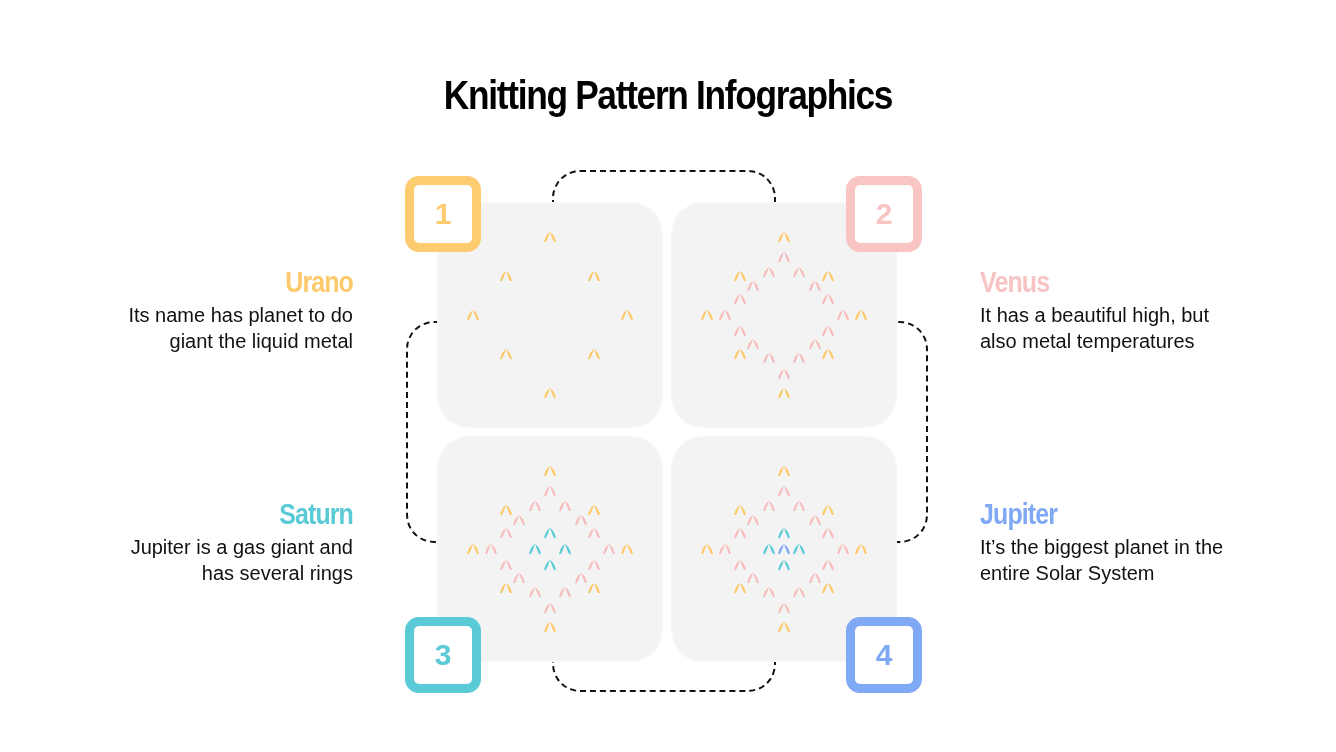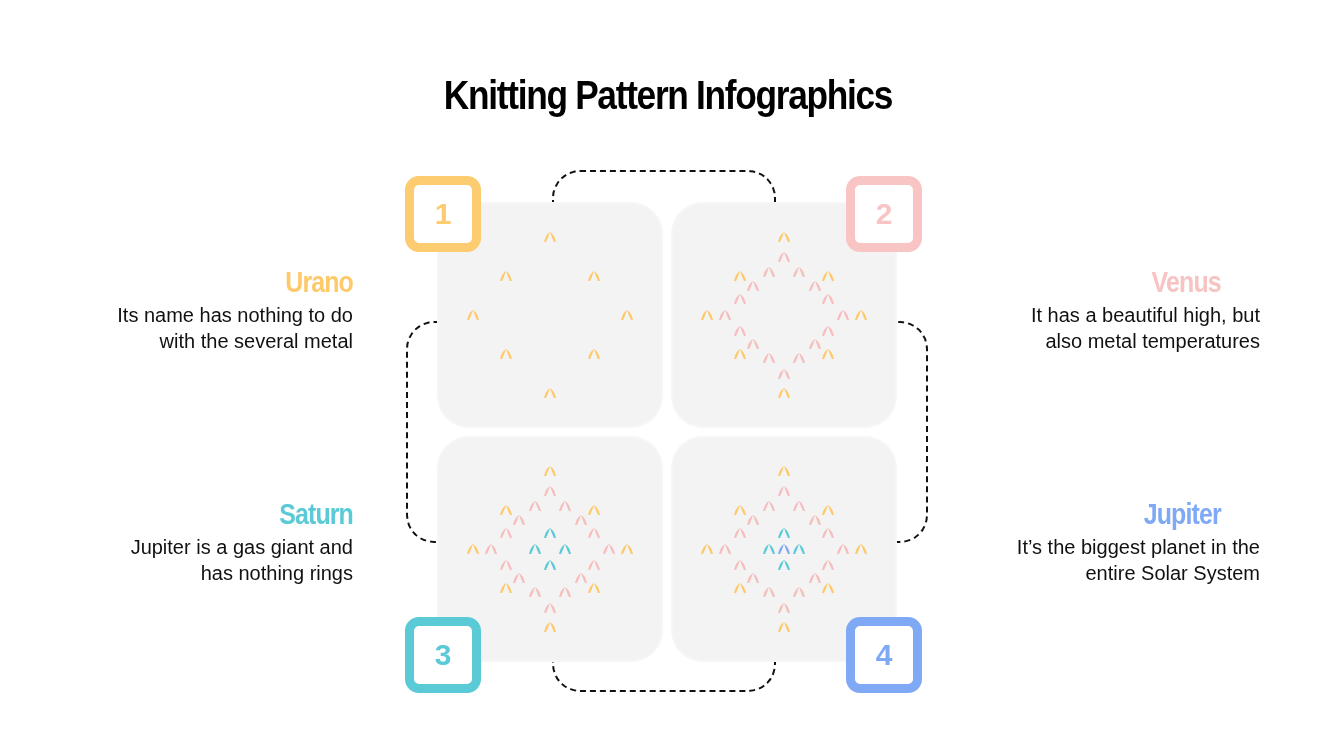--- a/index.html
+++ b/index.html
@@ -6,21 +6,21 @@
   body { width: 1336px; height: 752px; background: #ffffff; position: relative; overflow: hidden; font-family: "Liberation Sans", sans-serif; }
   .title { position: absolute; top: 72px; left: 0; width: 1336px; text-align: center; font-family: "Liberation Sans", sans-serif; font-weight: bold; font-size: 41px; letter-spacing: -1.5px; color: #000; transform: scaleX(0.86); transform-origin: center; }
   .panel { position: absolute; width: 222px; height: 222px; background: #f3f3f3; border-radius: 30px; box-shadow: 0 0 0 2px #f6f6f6; }
   .badge { position: absolute; width: 58px; height: 58px; border-radius: 14px; background: #fff; border-style: solid; border-width: 9px; box-sizing: content-box; display: flex; align-items: center; justify-content: center; font-family: "Liberation Sans", sans-serif; font-weight: bold; font-size: 30px; }
   .dash { position: absolute; border: 2.5px dashed #111; box-sizing: border-box; }
   .label { position: absolute; width: 280px; }
   .label .name { font-family: "Liberation Sans", sans-serif; font-weight: bold; font-size: 29px; letter-spacing: -1px; line-height: 32px; transform: scaleX(0.86); }
   .label .desc { font-family: "Liberation Sans", sans-serif; font-size: 20px; line-height: 26px; color: #111; margin-top: 4px; }
   .label.left { text-align: right; }
   .label.left .name { transform-origin: right center; }
-  .label.right { text-align: right; }
+  .label.right { text-align: left; }
   .label.right .name { transform-origin: left center; }
   .stitch { position: absolute; width: 14px; height: 12px; }
   svg.st { display: block; }
 </style>
 </head>
 <body>
 
 <div class="title">Knitting Pattern Infographics</div>
 
 <div class="dash" style="left:552px; top:170px; width:224px; height:60px; border-bottom:none; border-radius:28px 28px 0 0;"></div>
@@ -587,26 +587,26 @@
   </div>
 <div class="badge" style="left:405px; top:617px; border-color:#5acad6; color:#5acad6;">
     <span>3</span>
   </div>
 <div class="badge" style="left:846px; top:617px; border-color:#80a9f5; color:#80a9f5;">
     <span>4</span>
   </div>
 
 <div class="label left" style="left:73px; top:266px;">
   <div class="name" style="color:#fdc96b;">Urano</div>
-  <div class="desc"><span>Its name has nothing to do</span><br><span>with the several metal</span></div>
+  <div class="desc"><span>Its name has planet to do</span><br><span>giant the liquid metal</span></div>
 </div>
 <div class="label right" style="left:980px; top:266px;">
   <div class="name" style="color:#f7c3c3;">Venus</div>
   <div class="desc"><span>It has a beautiful high, but</span><br><span>also metal temperatures</span></div>
 </div>
 <div class="label left" style="left:73px; top:498px;">
   <div class="name" style="color:#5acad6;">Saturn</div>
-  <div class="desc"><span>Jupiter is a gas giant and</span><br><span>has nothing rings</span></div>
+  <div class="desc"><span>Jupiter is a gas giant and</span><br><span>has several rings</span></div>
 </div>
 <div class="label right" style="left:980px; top:498px;">
   <div class="name" style="color:#7fa8f5;">Jupiter</div>
   <div class="desc"><span>It’s the biggest planet in the</span><br><span>entire Solar System</span></div>
 </div>
 
 </body></html>

